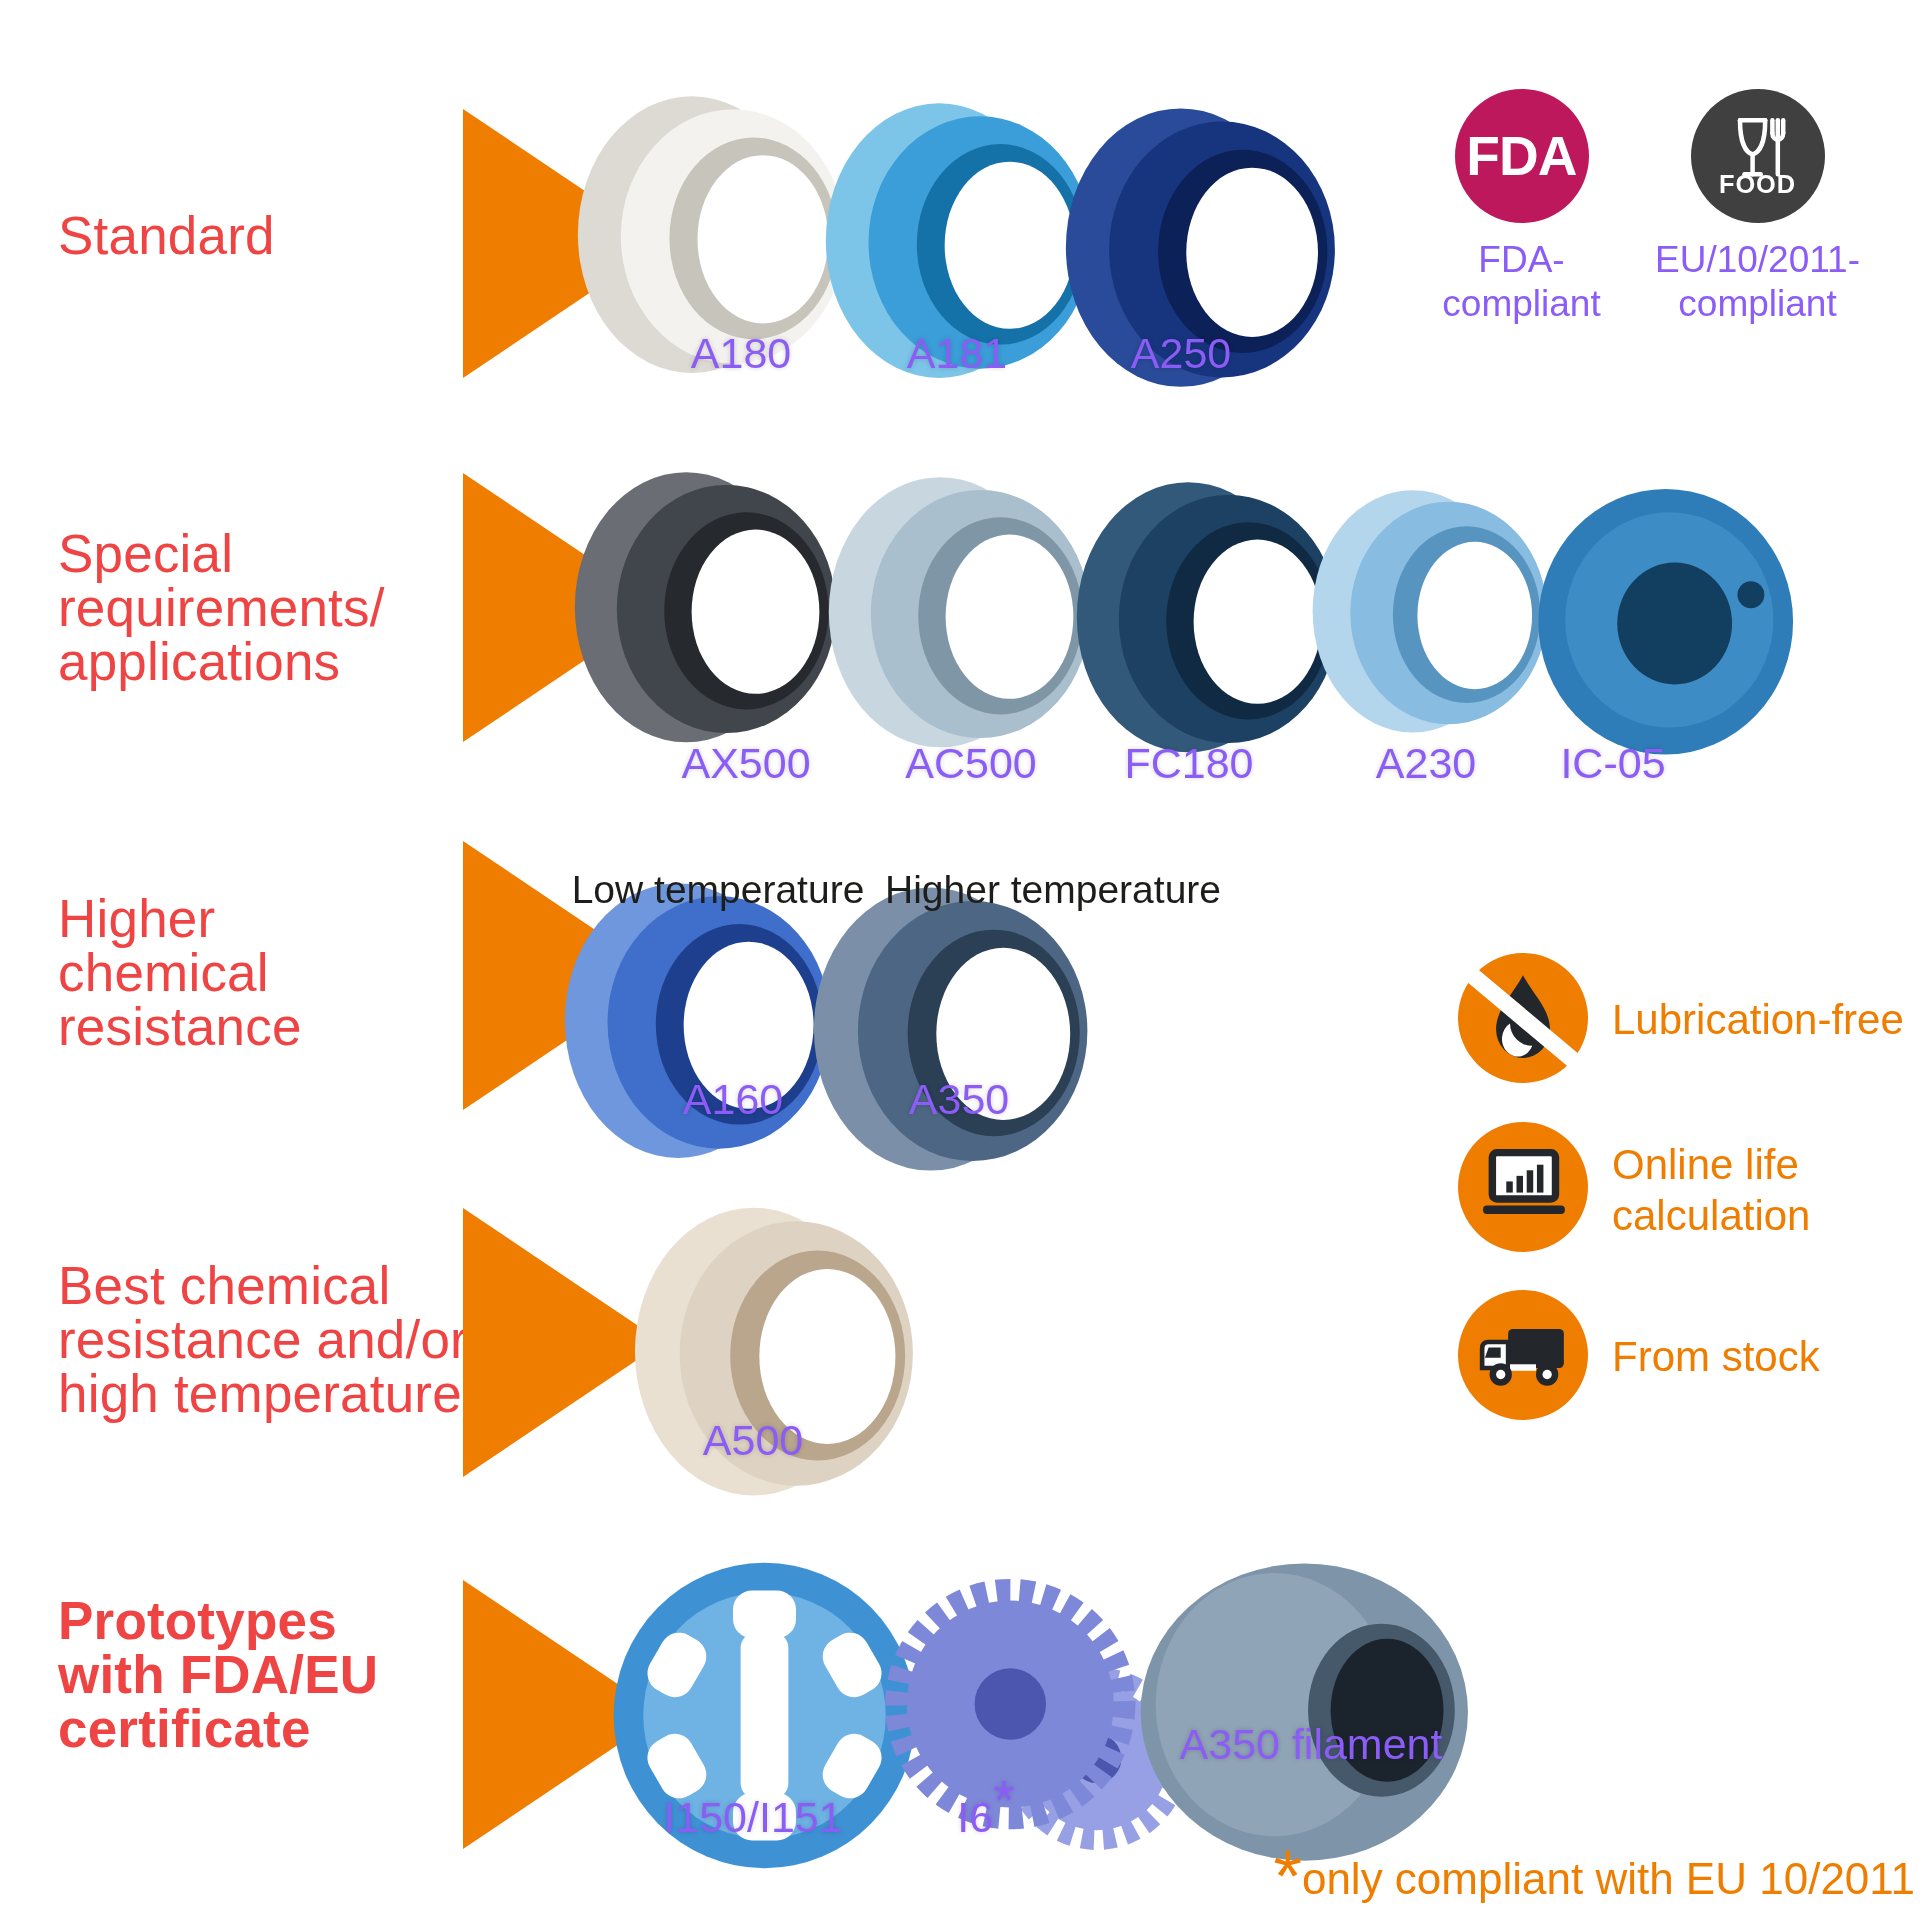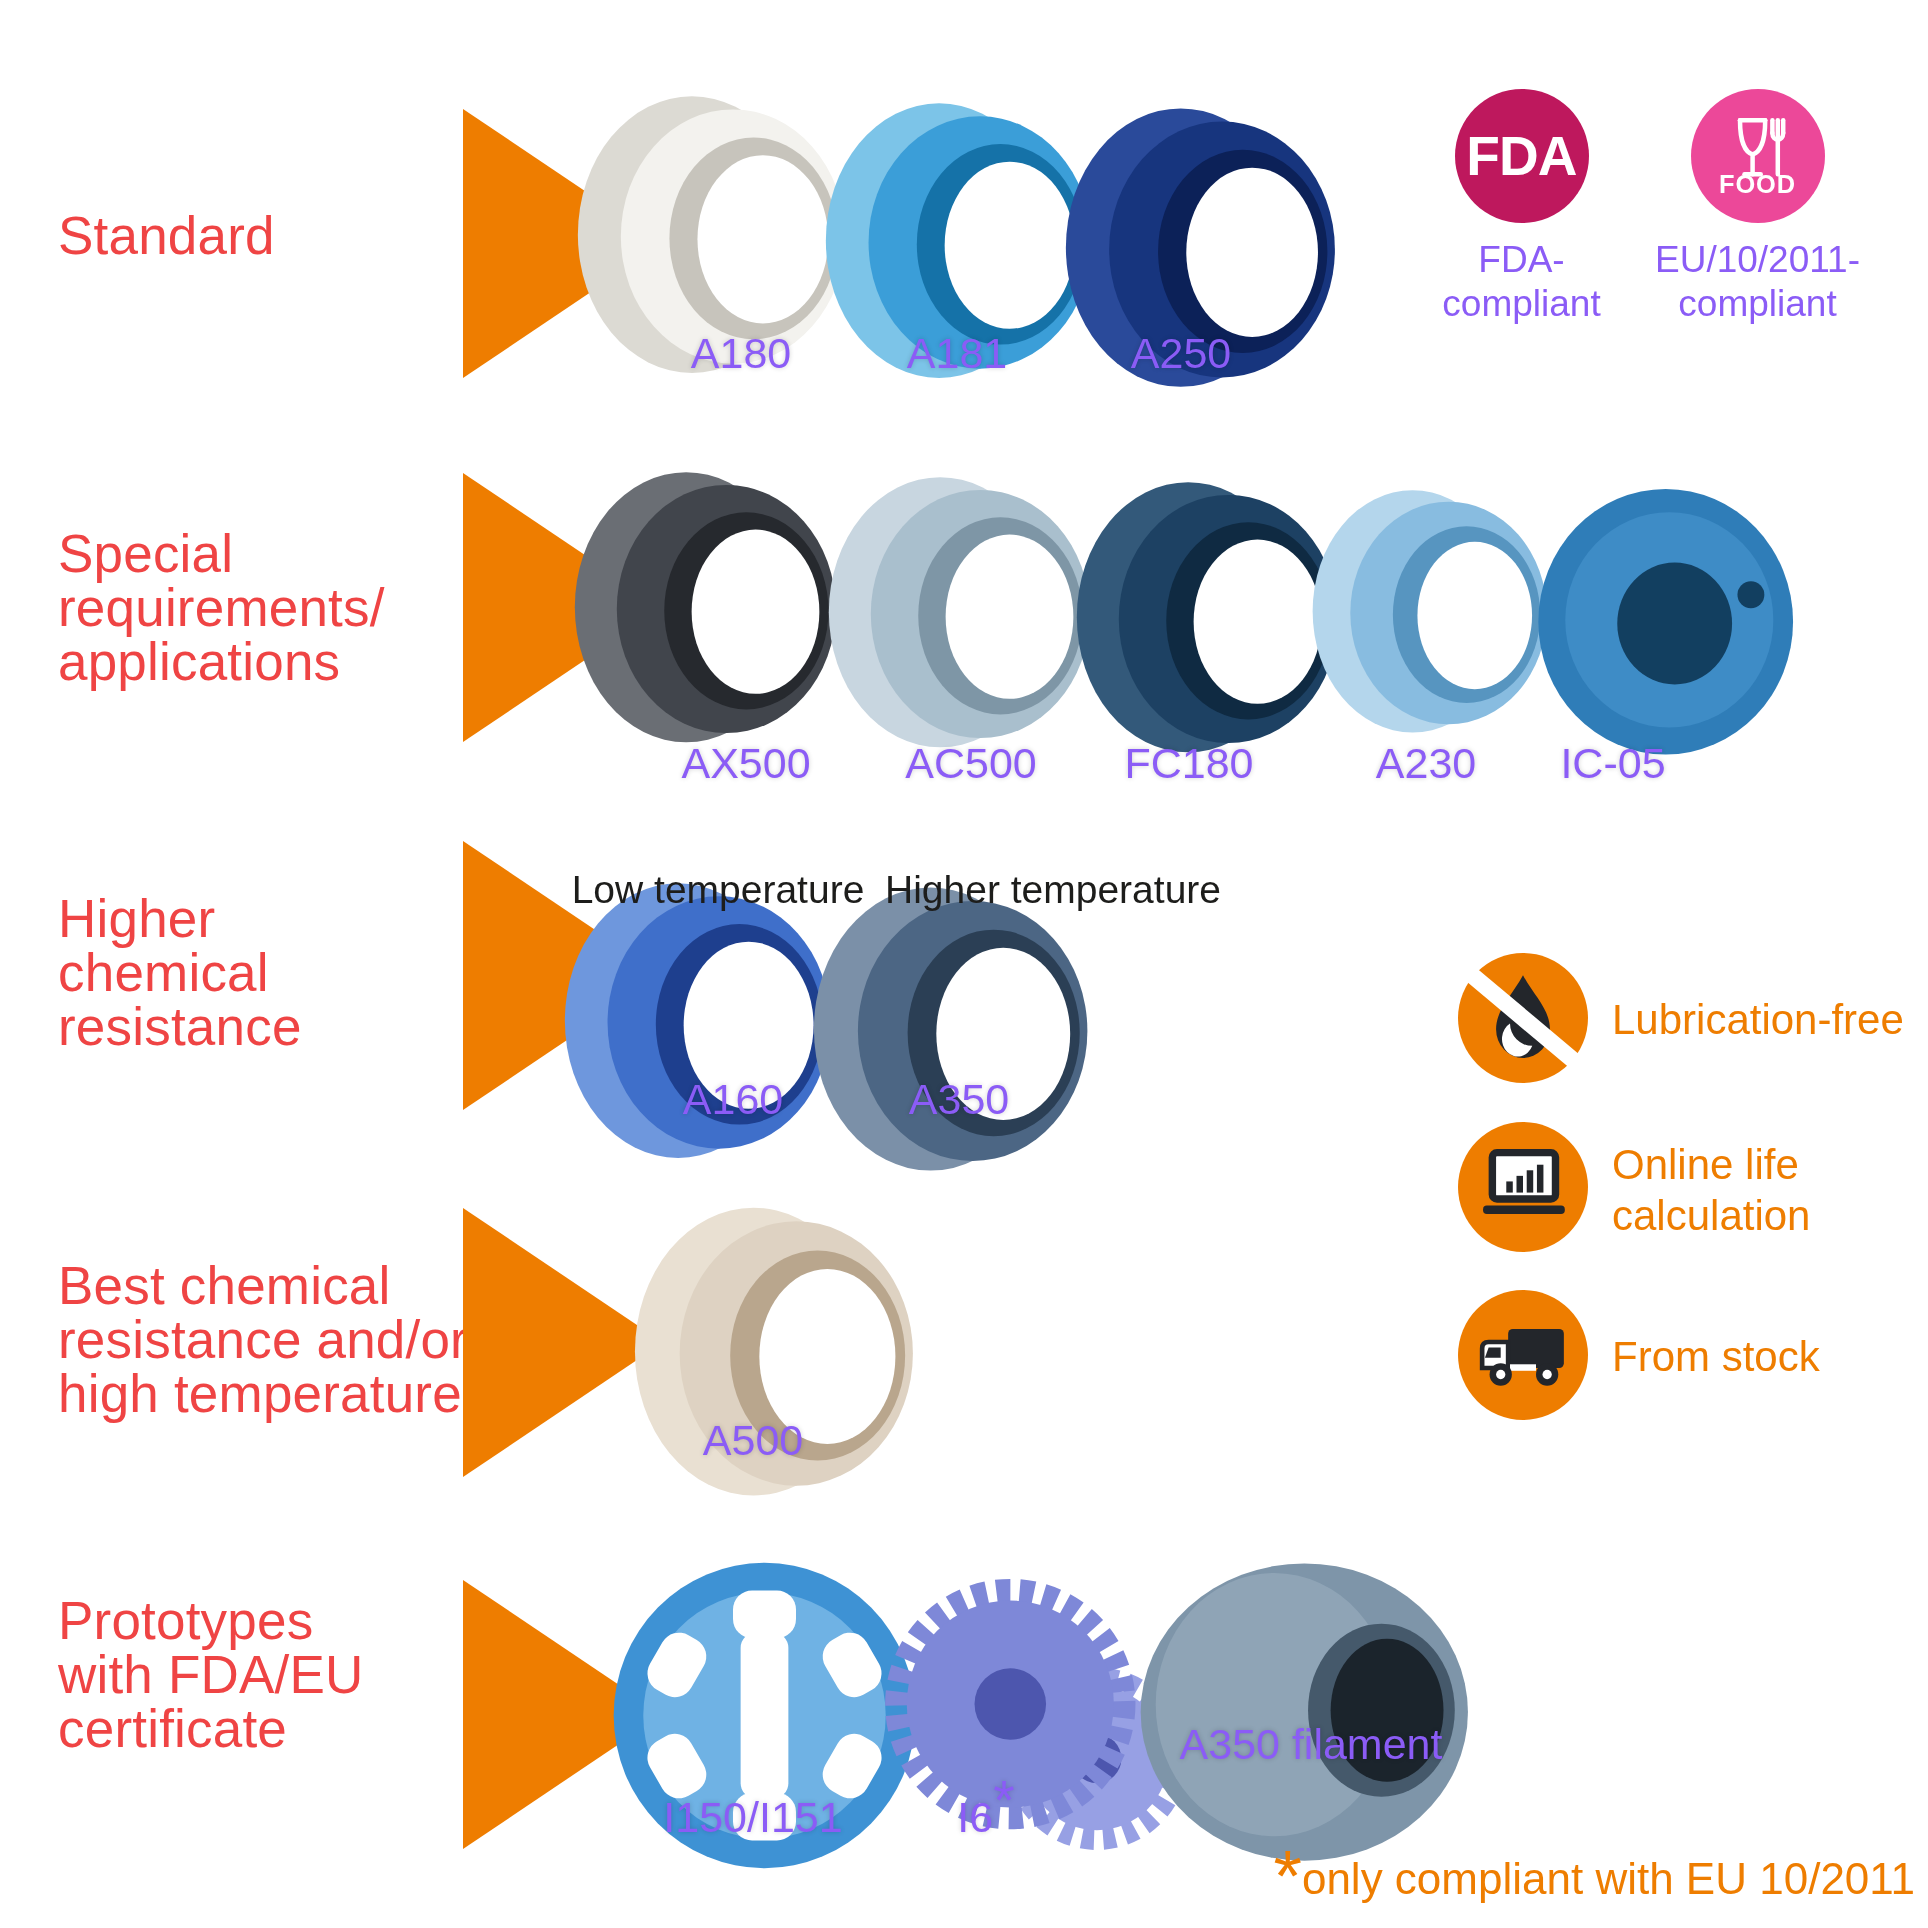--- a/index.html
+++ b/index.html
@@ -3,21 +3,21 @@
 <meta charset="utf-8">
 <style>
   html,body{margin:0;padding:0;background:#fff;}
   .canvas{position:relative;width:1928px;height:1928px;background:#ffffff;overflow:hidden;
           font-family:"Liberation Sans",sans-serif;color:#1d1d1b;}
 
   
   .row-title{position:absolute;left:58px;font-size:53px;line-height:54px;font-weight:400;
              letter-spacing:0.2px;color:#ef4444;}
   .row-title span{display:block;}
-  .rt1{top:209px;} .rt2{top:527px;} .rt3{top:892px;} .rt4{top:1259px;} .rt5{top:1594px;}
+  .rt1{top:209px;} .rt2{top:527px;} .rt3{top:892px;} .rt4{top:1259px;} .rt5{top:1594px;font-weight:bold;}
 
   
   .tri{position:absolute;left:463px;width:200px;height:269px;background:#ee7d00;
        clip-path:polygon(0 0,100% 50%,0 100%);}
   .tri1{top:109px;} .tri2{top:473px;} .tri3{top:841px;} .tri4{top:1208px;} .tri5{top:1580px;}
 
   
   .art{position:absolute;}
   .art svg{display:block;width:100%;height:100%;}
   .art-a180 {left:576px; top:87px;  width:299px;height:299px;}
@@ -60,21 +60,21 @@
   .cap-low {left:718px;}
   .cap-high{left:1053px;}
 
   
   .badge{position:absolute;width:245px;text-align:center;}
   .badge-fda {left:1399px;top:89px;}
   .badge-food{left:1635px;top:89px;}
   .badge .disc{width:134px;height:134px;border-radius:50%;margin:0 auto;
                display:flex;flex-direction:column;align-items:center;justify-content:center;}
   .disc-fda{background:#be185d;}
-  .disc-food{background:#ec4899;}
+  .disc-food{background:#404040;}
   .fda-word{color:#fff;font-size:55px;font-weight:700;letter-spacing:-0.9px;}
   .food-word{color:#fff;font-size:25.4px;font-weight:700;letter-spacing:0.9px;margin-top:-7.5px;}
   .badge-label{margin-top:15px;font-size:37px;line-height:44px;color:#8b5cf6;}
   .badge-label span{display:block;}
 
   
   .feature-disc{position:absolute;left:1458px;width:130px;height:130px;border-radius:50%;
                 background:#ee7d00;display:flex;align-items:center;justify-content:center;}
   .fd1{top:953px;} .fd2{top:1122px;} .fd3{top:1290px;}
   .feature-disc svg{width:130px;height:130px;display:block;}

